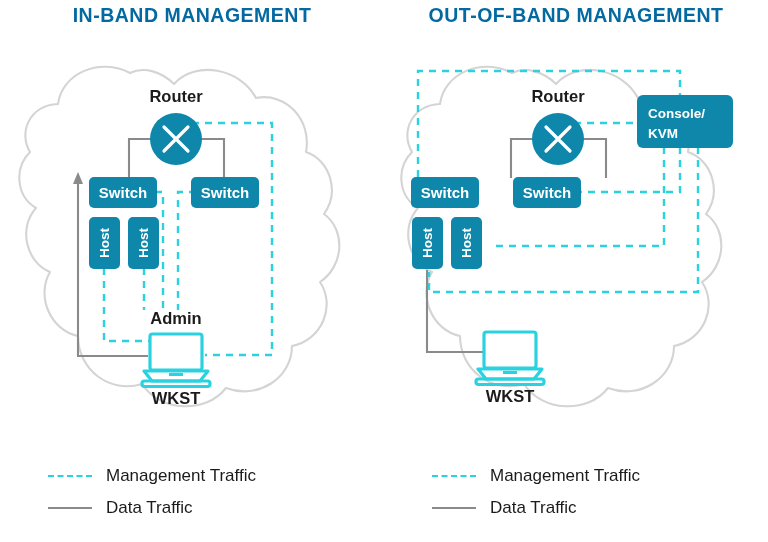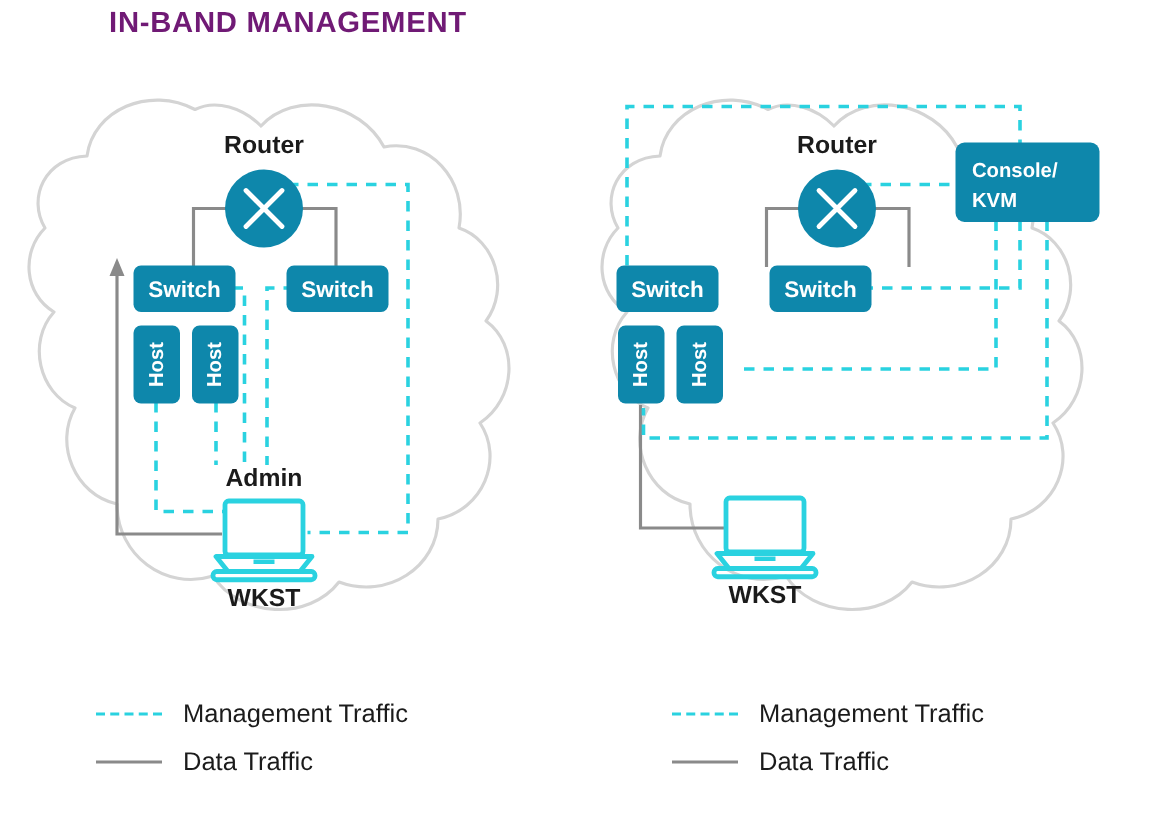--- a/index.html
+++ b/index.html
@@ -11,40 +11,40 @@
   .stage{position:absolute;inset:0;}
   .panel{position:absolute;top:0;width:384px;height:542px;}
   .panel.left{left:0;}
   .panel.right{left:384px;}
 
   .title{
     position:absolute;top:4px;left:0;width:384px;
     text-align:center;
     font-size:19.5px;font-weight:bold;
     letter-spacing:0.5px;
-    color:#701a75;
+    color:#0369a1;
     font-family:"Liberation Sans",sans-serif;
   }
 
   .svgwrap{position:absolute;top:0;left:0;width:384px;height:382px;}
   svg{display:block;}
 
   .nodelabel{
     font-family:"Liberation Sans",sans-serif;
     font-weight:bold;font-size:16.5px;fill:#1b1b1b;
   }
   .boxtext{
     font-family:"Liberation Sans",sans-serif;
     font-weight:bold;font-size:15px;fill:#ffffff;
   }
   .boxtext.small{font-size:13.5px;}
   .boxtext.vert{font-size:13.5px;}
 
   .legend{
-    position:absolute;bottom:18px;left:0;width:384px;margin-left:16px;
+    position:absolute;bottom:18px;left:0;width:384px;
   }
   .legend-row{
     display:flex;align-items:center;
     height:32px;padding-left:48px;
   }
   .legend-swatch{
     width:44px;height:0;flex:0 0 44px;margin-right:14px;
     position:relative;
   }
   .legend-swatch.dashed{
@@ -157,20 +157,21 @@
       </div>
       <div class="legend-row">
         <span class="legend-swatch solid"></span>
         <span class="legend-label">Data Traffic</span>
       </div>
     </div>
   </div>
 
   <div class="panel right">
 
+    <div class="title">OUT-OF-BAND MANAGEMENT</div>
 
     <div class="svgwrap">
       <svg width="384" height="542" viewBox="0 0 384 542" xmlns="http://www.w3.org/2000/svg">
 
         <g>
           <path d="M 128 73
                    C 98 57, 60 73, 56 104
                    C 28 105, 16 132, 28 152
                    C 12 168, 14 196, 34 208
                    C 16 228, 24 262, 48 272

